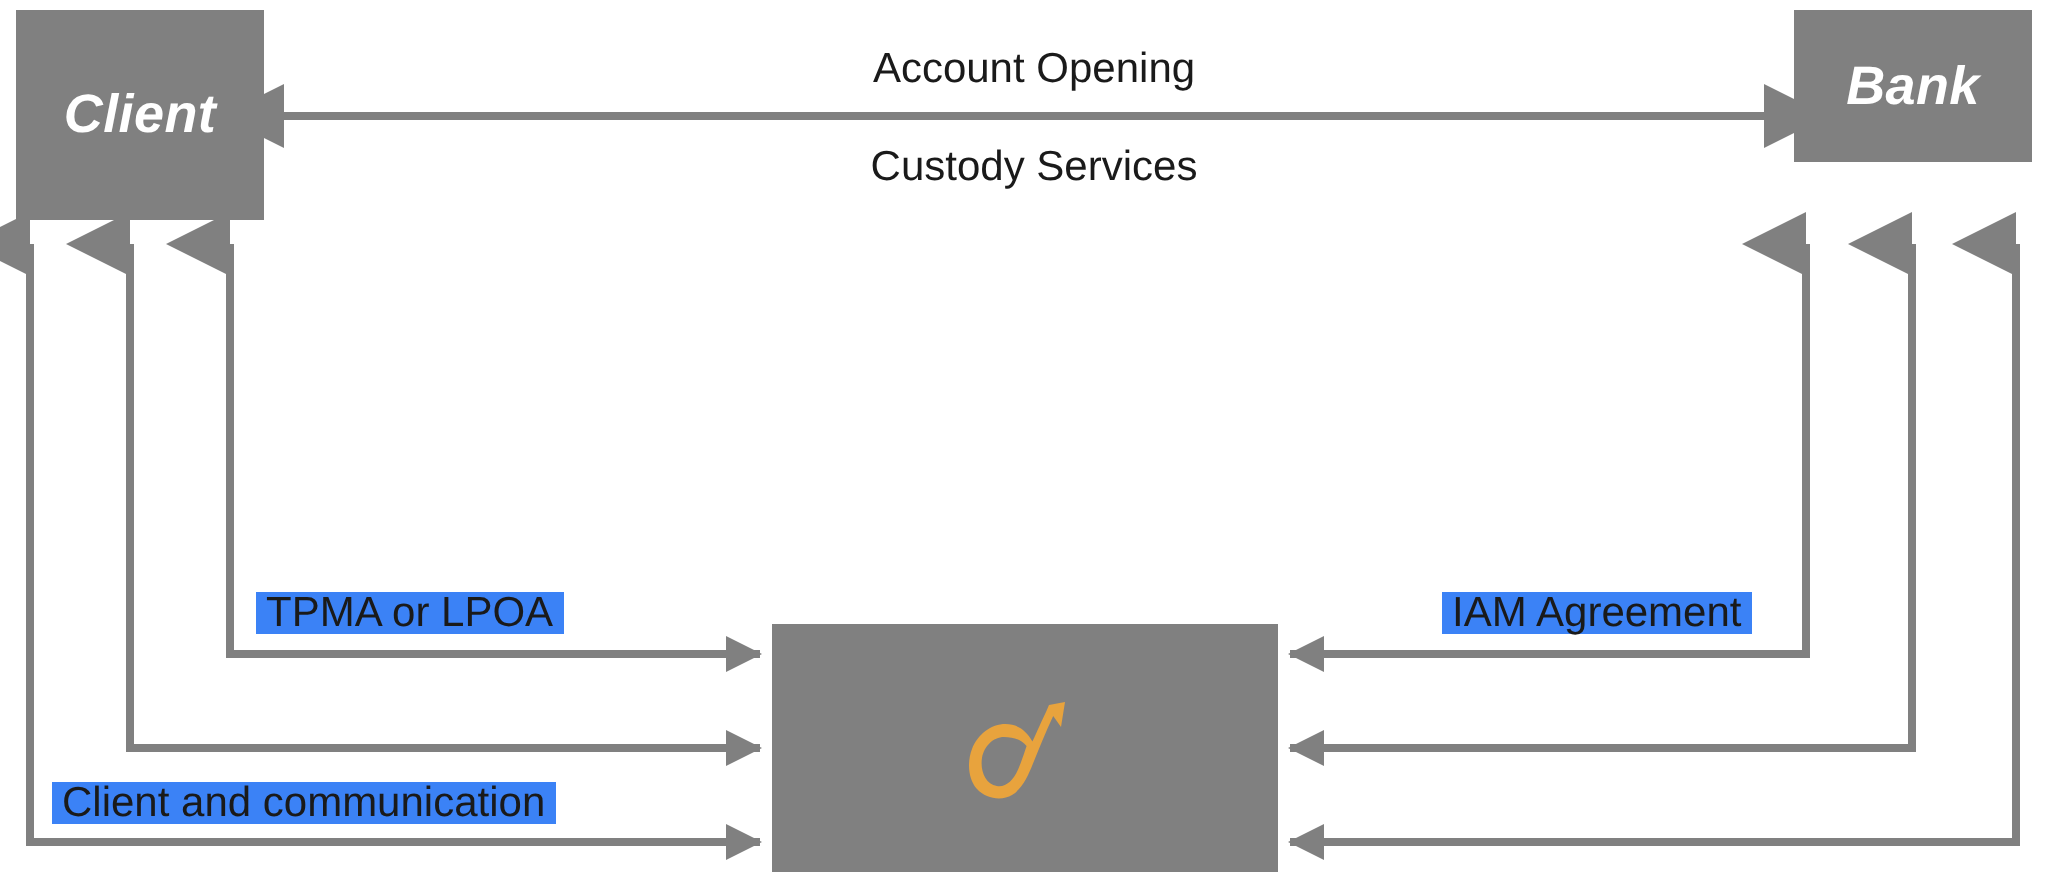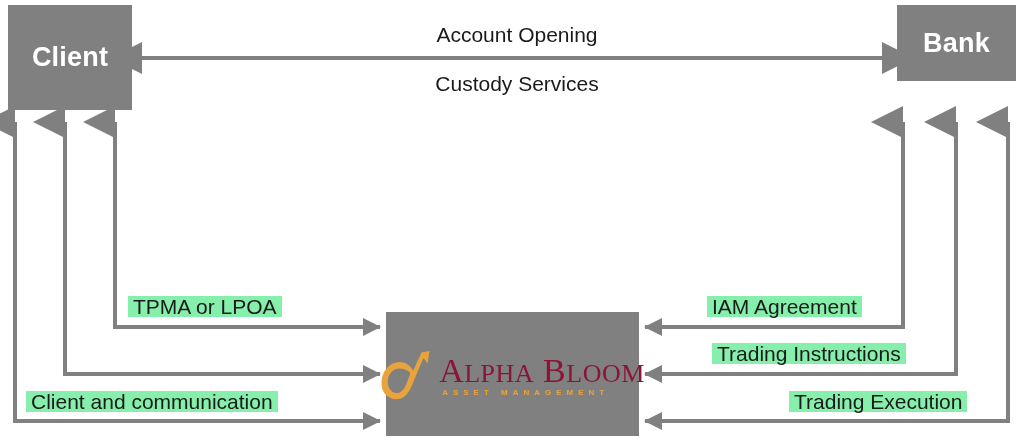--- a/index.html
+++ b/index.html
@@ -25,20 +25,21 @@
     height: 439px;
   }
 
   .node-box {
     position: absolute;
     background: #808080;
     display: flex;
     align-items: center;
     justify-content: center;
     box-sizing: border-box;
+    font-style: italic;
   }
   .node-label {
     color: #ffffff;
     font-family: "Liberation Sans", sans-serif;
     font-weight: bold;
     font-size: 27px;
     letter-spacing: 0.2px;
     line-height: 1;
     white-space: nowrap;
   }
@@ -100,25 +101,25 @@
     margin-left: 3px;
   }
 
   .edge-label {
     position: absolute;
     font-family: "Liberation Sans", sans-serif;
     color: #1a1a1a;
     font-size: 21px;
     line-height: 1;
     white-space: nowrap;
-    background: #86efac;
+    background: #3b82f6;
     padding: 0 5px;
   }
   .lbl-left  { text-align: right; }
-  .lbl-right { text-align: left;  }
+  .lbl-right { text-align: left; margin-left: 14px;  }
   .lbl-center{ text-align: center; }
 
   #lbl-account-opening { left: 0px;   top: 24px;  width: 1024px; }
   #lbl-custody         { left: 0px;   top: 73px;  width: 1024px; }
 
   #lbl-tpma      { left: 128px; top: 296px; }
   #lbl-client-ag { left: 78px;  top: 343px; }
   #lbl-advice    { left: 26px;  top: 391px; }
 
   #lbl-iam       { left: 707px; top: 296px; }
@@ -201,37 +202,29 @@
                    C26.0 13.0 30.4 16.6 33.2 21.8
                    C35.5 17.0 38.0 11.0 40.0 7.0 Z
                    M19.0 19.5 C13.5 19.5 9.0 24.2 8.0 30.0
                    C7.0 36.2 9.6 43.0 15.4 44.0
                    C20.0 44.8 23.8 41.0 26.2 35.4
                    C28.0 31.2 29.2 27.2 30.3 24.0
                    C28.0 21.0 24.0 19.5 19.0 19.5 Z" fill="#e8a33d"></path>
           <path d="M34.0 33.0 L41.0 47.5 L47.0 38.0 Z" fill="#e8a33d" opacity="0"></path>
         </svg>
       </span>
-      <span class="logo-text-col">
-        <span class="logo-wordmark">
-          <span class="cap">A</span><span class="sc">LPHA</span>&nbsp;<span class="cap">B</span><span class="sc">LOOM</span>
-        </span>
-        <span class="logo-tagline">ASSET MANAGEMENT</span>
-      </span>
     </div>
   </div>
 
   <div class="edge-label lbl-center" id="lbl-account-opening" style="background:transparent;">Account Opening</div>
 
   <div class="edge-label lbl-center" id="lbl-custody" style="background:transparent;">Custody Services</div>
 
   <div class="edge-label lbl-left" id="lbl-tpma">TPMA or LPOA</div>
 
 
   <div class="edge-label lbl-left" id="lbl-advice">Client and communication</div>
 
   <div class="edge-label lbl-right" id="lbl-iam">IAM Agreement</div>
 
-  <div class="edge-label lbl-right" id="lbl-trad-ins">Trading Instructions</div>
-
-  <div class="edge-label lbl-right" id="lbl-trad-exe">Trading Execution</div>
+
 
 </div>
 
 </body></html>

